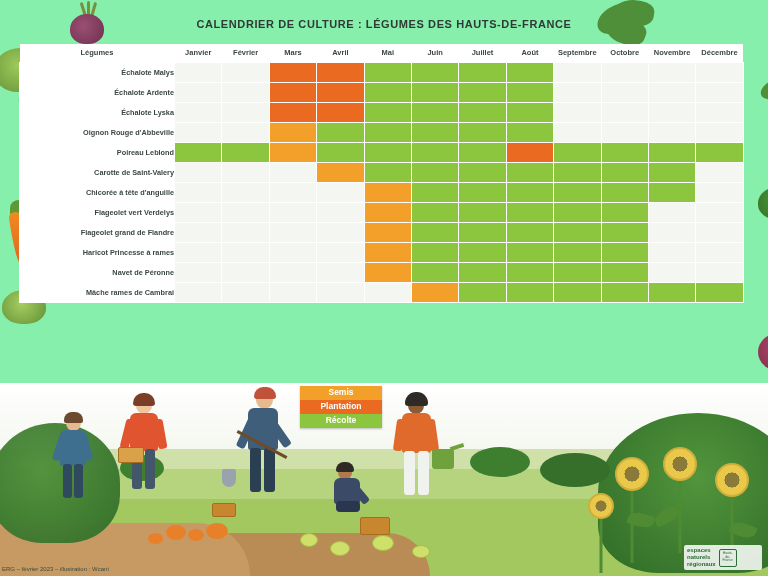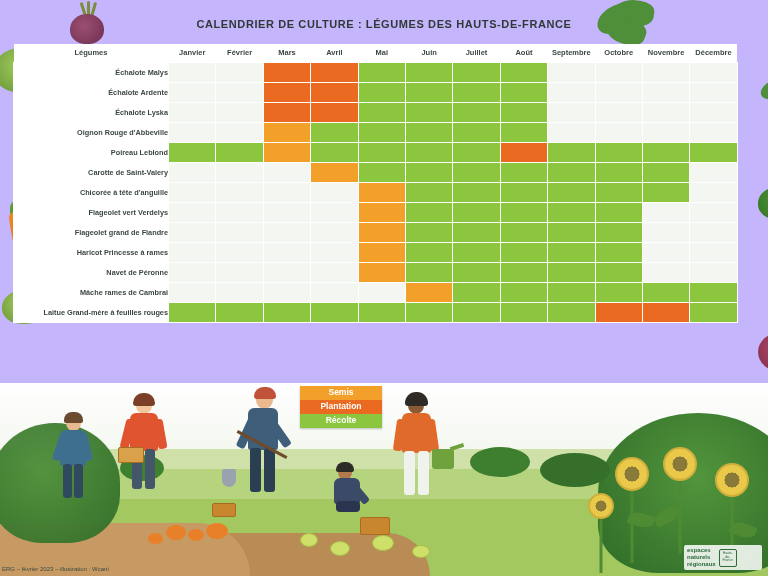--- a/index.html
+++ b/index.html
@@ -6,40 +6,40 @@
   html, body {
     margin: 0; padding: 0;
     width: 768px; height: 576px;
     overflow: hidden;
     font-family: "Liberation Sans", sans-serif;
     background: #ffffff;
   }
   #page {
     position: relative;
     width: 768px; height: 576px;
-    background: #c4b5fd;
+    background: #86efac;
     overflow: hidden;
   }
 
   
   #title {
     position: absolute;
     top: 18px; left: 0; width: 768px;
     text-align: center;
     font-size: 11px;
     font-weight: bold;
     letter-spacing: 0.6px;
     color: #2f3a36;
   }
 
   
   #calendar {
     position: absolute;
     top: 44px;
-    left: 13px;
+    left: 19px;
     width: 724px;
     border-collapse: collapse;
     table-layout: fixed;
   }
   #calendar th, #calendar td {
     padding: 0;
     margin: 0;
     height: 20px;
     border: 1px solid #ffffff;
   }
@@ -523,35 +523,20 @@
           <td class="cell c-empty"></td>
           <td class="cell c-empty"></td>
           <td class="cell c-semis"></td>
           <td class="cell c-recol"></td>
           <td class="cell c-recol"></td>
           <td class="cell c-recol"></td>
           <td class="cell c-recol"></td>
           <td class="cell c-recol"></td>
           <td class="cell c-recol"></td>
         </tr>
-        <tr>
-          <td class="rowlab">Laitue Grand-mère à feuilles rouges</td>
-          <td class="cell c-recol"></td>
-          <td class="cell c-recol"></td>
-          <td class="cell c-recol"></td>
-          <td class="cell c-recol"></td>
-          <td class="cell c-recol"></td>
-          <td class="cell c-recol"></td>
-          <td class="cell c-recol"></td>
-          <td class="cell c-recol"></td>
-          <td class="cell c-recol"></td>
-          <td class="cell c-plant"></td>
-          <td class="cell c-plant"></td>
-          <td class="cell c-recol"></td>
-        </tr>
       </tbody>
   </table>
 
   <div id="legend">
     <div class="lg-semis">Semis</div>
     <div class="lg-plant">Plantation</div>
     <div class="lg-recol">Récolte</div>
   </div>
 
   <div id="illu">

